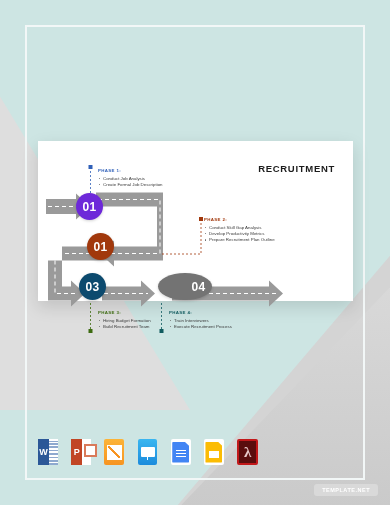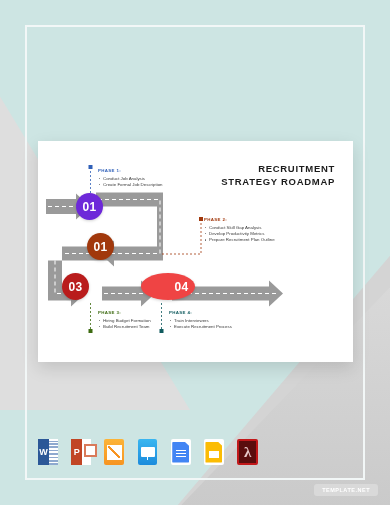--- a/index.html
+++ b/index.html
@@ -26,21 +26,21 @@
     background:linear-gradient(180deg,#d9d9d9 0%, #c9c9c9 100%);
     clip-path:polygon(100% 0, 100% 100%, 0 100%);
   }
   .frame{
     position:absolute;left:25px;top:25px;right:25px;bottom:25px;
     border:2px solid #f2f7f7;box-sizing:border-box;pointer-events:none;
   }
 
   
   #card{
-    position:absolute;left:38px;top:141px;width:315px;height:221px;
+    position:absolute;left:38px;top:141px;width:315px;height:160px;
     background:#ffffff;
     box-shadow:0 6px 16px rgba(0,0,0,0.13);
   }
 
   
   .title{
     position:absolute;right:18px;top:21px;width:160px;
     text-align:right;color:#1c1c1c;
     font-size:9.5px;font-weight:bold;letter-spacing:0.7px;line-height:13px;
   }
@@ -50,22 +50,22 @@
 
   
   .node{
     position:absolute;border-radius:50%;
     display:flex;align-items:center;justify-content:center;
     color:#ffffff;font-size:12px;font-weight:bold;letter-spacing:0.3px;
     box-shadow:0 1px 3px rgba(0,0,0,0.18);
   }
   .n01{left:38px;top:52px;width:27px;height:27px;background:#6d28d9;}
   .n02{left:49px;top:92px;width:27px;height:27px;background:#a1380c;}
-  .n03{left:24px;top:132px;width:27px;height:27px;background:#b91c1c;}
-  .n04{left:103px;top:132px;width:27px;height:27px;background:#ef4444;padding-left:27px;}
+  .n03{left:41px;top:132px;width:27px;height:27px;background:#0c4a6e;}
+  .n04{left:120px;top:132px;width:27px;height:27px;background:#737373;padding-left:27px;}
 
   
   .phase{position:absolute;}
   .phase .hd{
     font-size:4.4px;font-weight:bold;letter-spacing:0.35px;margin-bottom:2.5px;
   }
   .phase ul{list-style:none;margin:0;padding:0;}
   .phase li{
     position:relative;padding-left:5px;
     font-size:4.4px;line-height:6.2px;color:#3b3b3b;white-space:nowrap;
@@ -152,21 +152,20 @@
 
   <div class="diag-left"></div>
   <div class="diag-right"></div>
   <div class="diag-right2"></div>
   <div class="frame"></div>
 
   <div id="card">
 
     <div class="title">
       <div>RECRUITMENT</div>
-      <div>STRATEGY ROADMAP</div>
     </div>
 
     <svg id="flow" viewBox="0 0 315 221">
       <defs>
         <marker id="noop"></marker>
       </defs>
 
       <g fill="#9a9a9a">
 
         <path d="M8,58 L38,58 L38,52.5 L52,65.5 L38,78.5 L38,73 L8,73 Z"></path>

